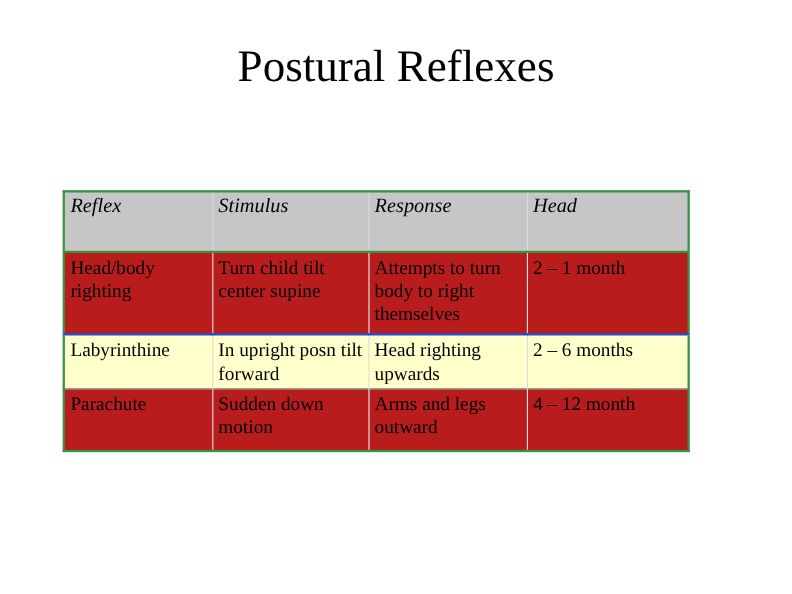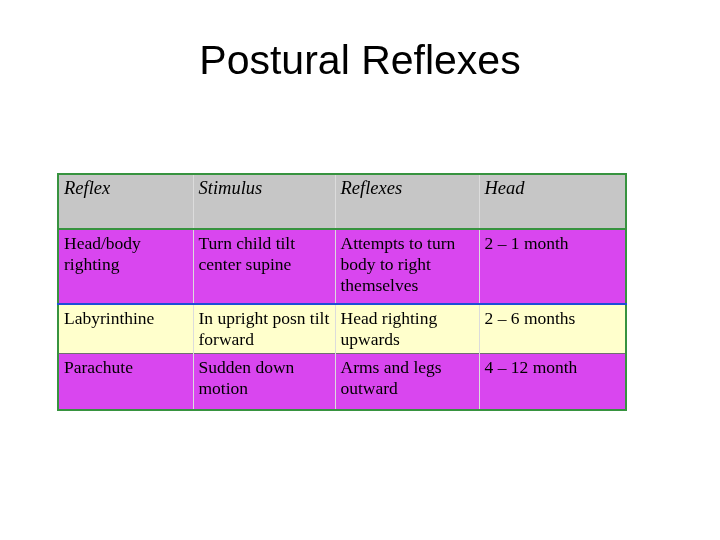--- a/index.html
+++ b/index.html
@@ -19,21 +19,21 @@
     width: 720px;
     height: 540px;
     background: #ffffff;
   }
   .slide-title {
     position: absolute;
     left: 0;
     top: 36px;
     width: 720px;
     text-align: center;
-    font-family: Liberation Sans, sans-serif;
+    font-family: Liberation Serif, serif;
     font-size: 41px;
     font-weight: normal;
     line-height: 48px;
     color: #000000;
     letter-spacing: 0px;
   }
   .table-wrap {
     position: absolute;
     left: 57px;
     top: 173px;
@@ -70,21 +70,21 @@
   table.reflex-table thead th {
     font-style: italic;
     font-size: 18.5px;
     height: 47px;
     background: #c6c6c6;
   }
   table.reflex-table thead tr {
     border-bottom: 2px solid #37933f;
   }
   table.reflex-table tbody tr {
-    background: #d946ef;
+    background: #b91c1c;
   }
   table.reflex-table tbody tr.row-head-body { height: 75px; }
   table.reflex-table tbody tr.row-labyrinthine {
     height: 45px;
     background: #ffffcc;
     border-top: 2px solid #1d4ed8;
     border-bottom: 1px solid #6f6f6f;
   }
   table.reflex-table tbody tr.row-parachute { height: 56px; }
   table.reflex-table tbody tr.row-labyrinthine td { background: #ffffcc; }
@@ -101,21 +101,21 @@
       <colgroup>
         <col class="c1">
           <col class="c2">
           <col class="c3">
           <col class="c4">
       </colgroup>
       <thead>
         <tr>
           <th>Reflex</th>
           <th>Stimulus</th>
-          <th>Reflexes</th>
+          <th>Response</th>
           <th>Head</th>
         </tr>
       </thead>
       <tbody>
         <tr class="row-head-body">
           <td>Head/body righting</td>
           <td>Turn child tilt center supine</td>
           <td>Attempts to turn body to right themselves</td>
           <td>2 – 1 month</td>
         </tr>

